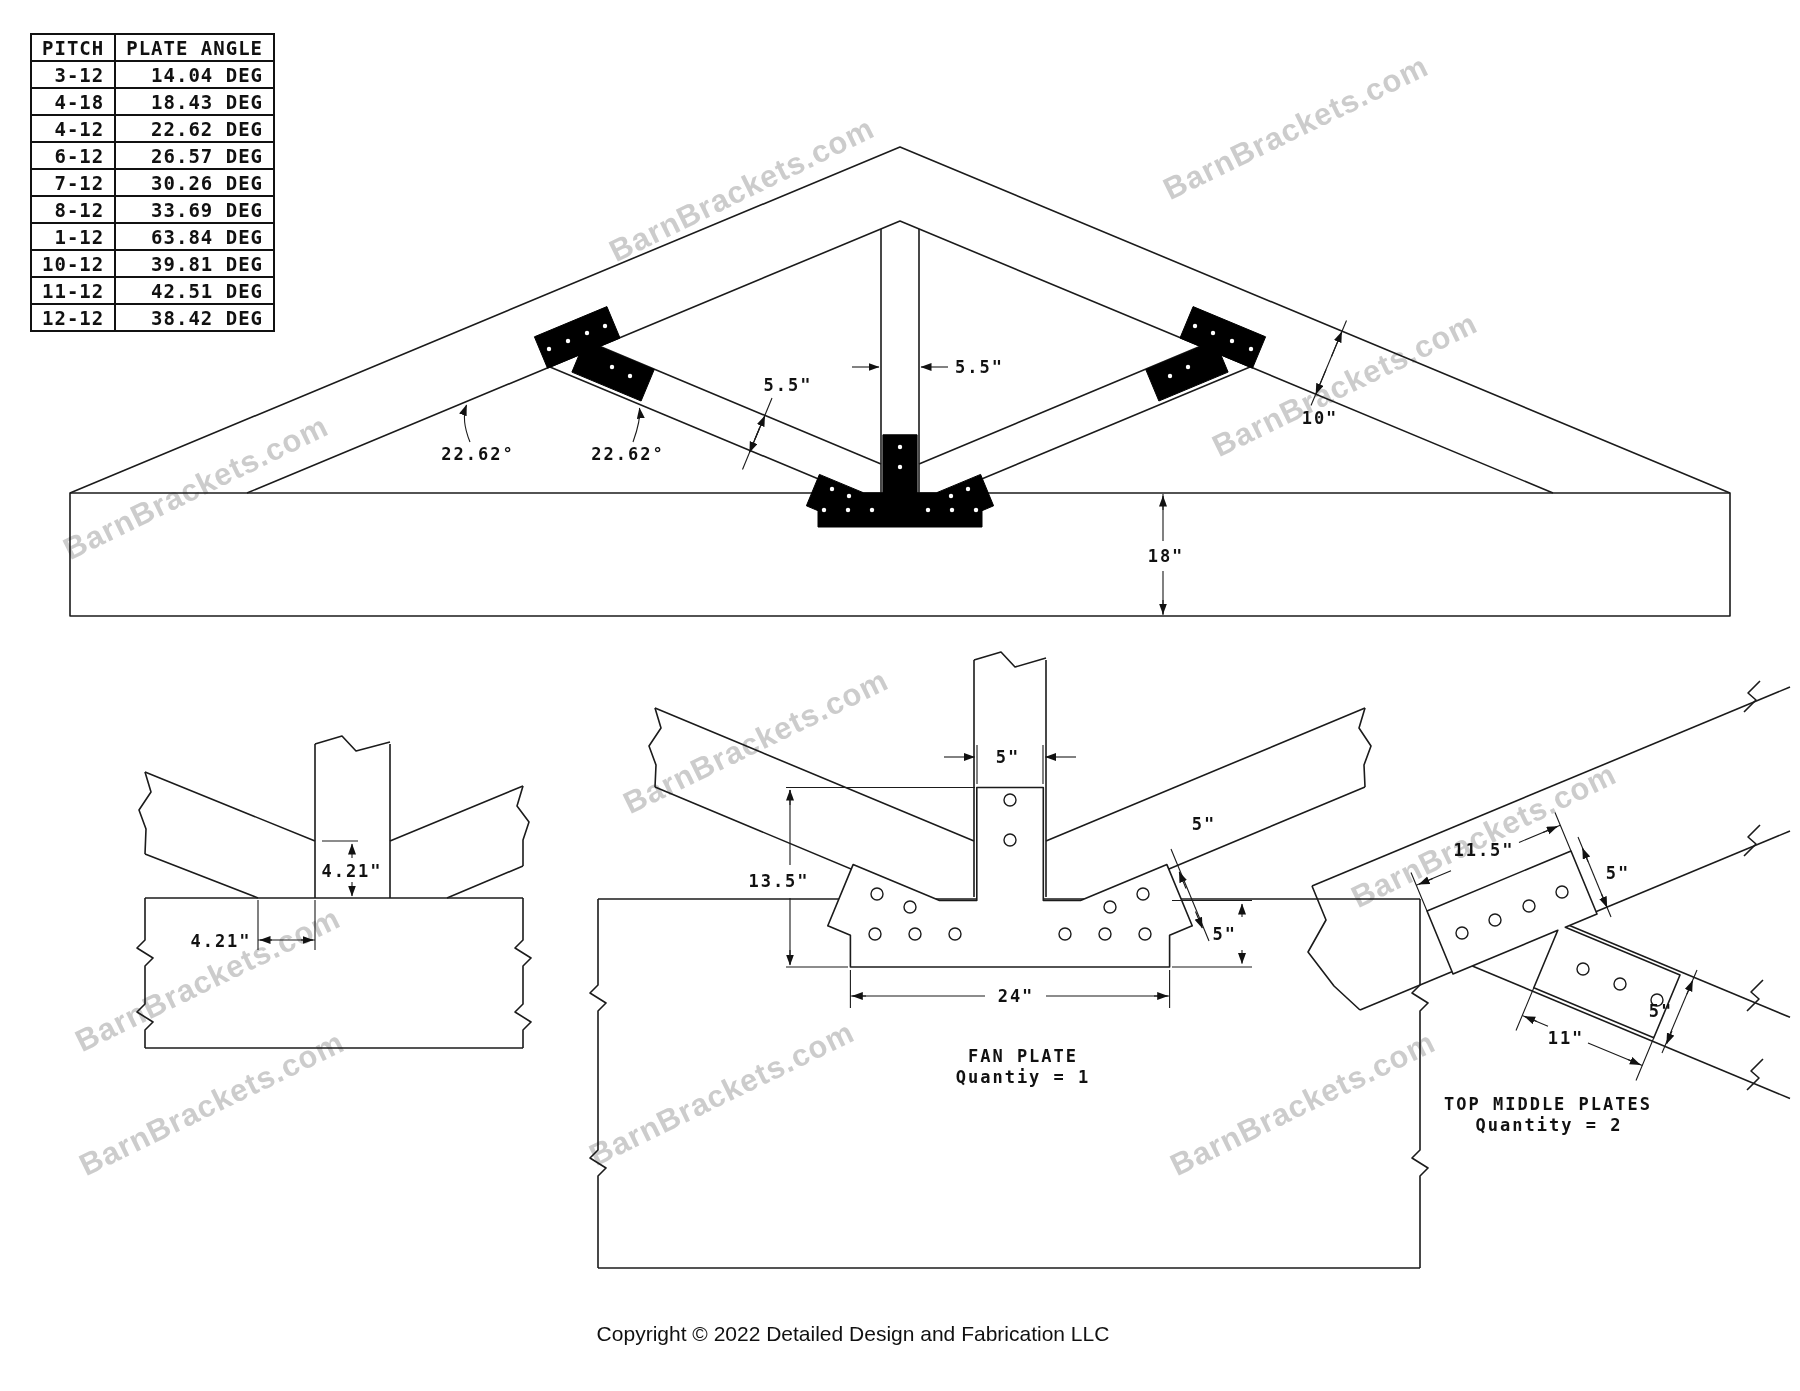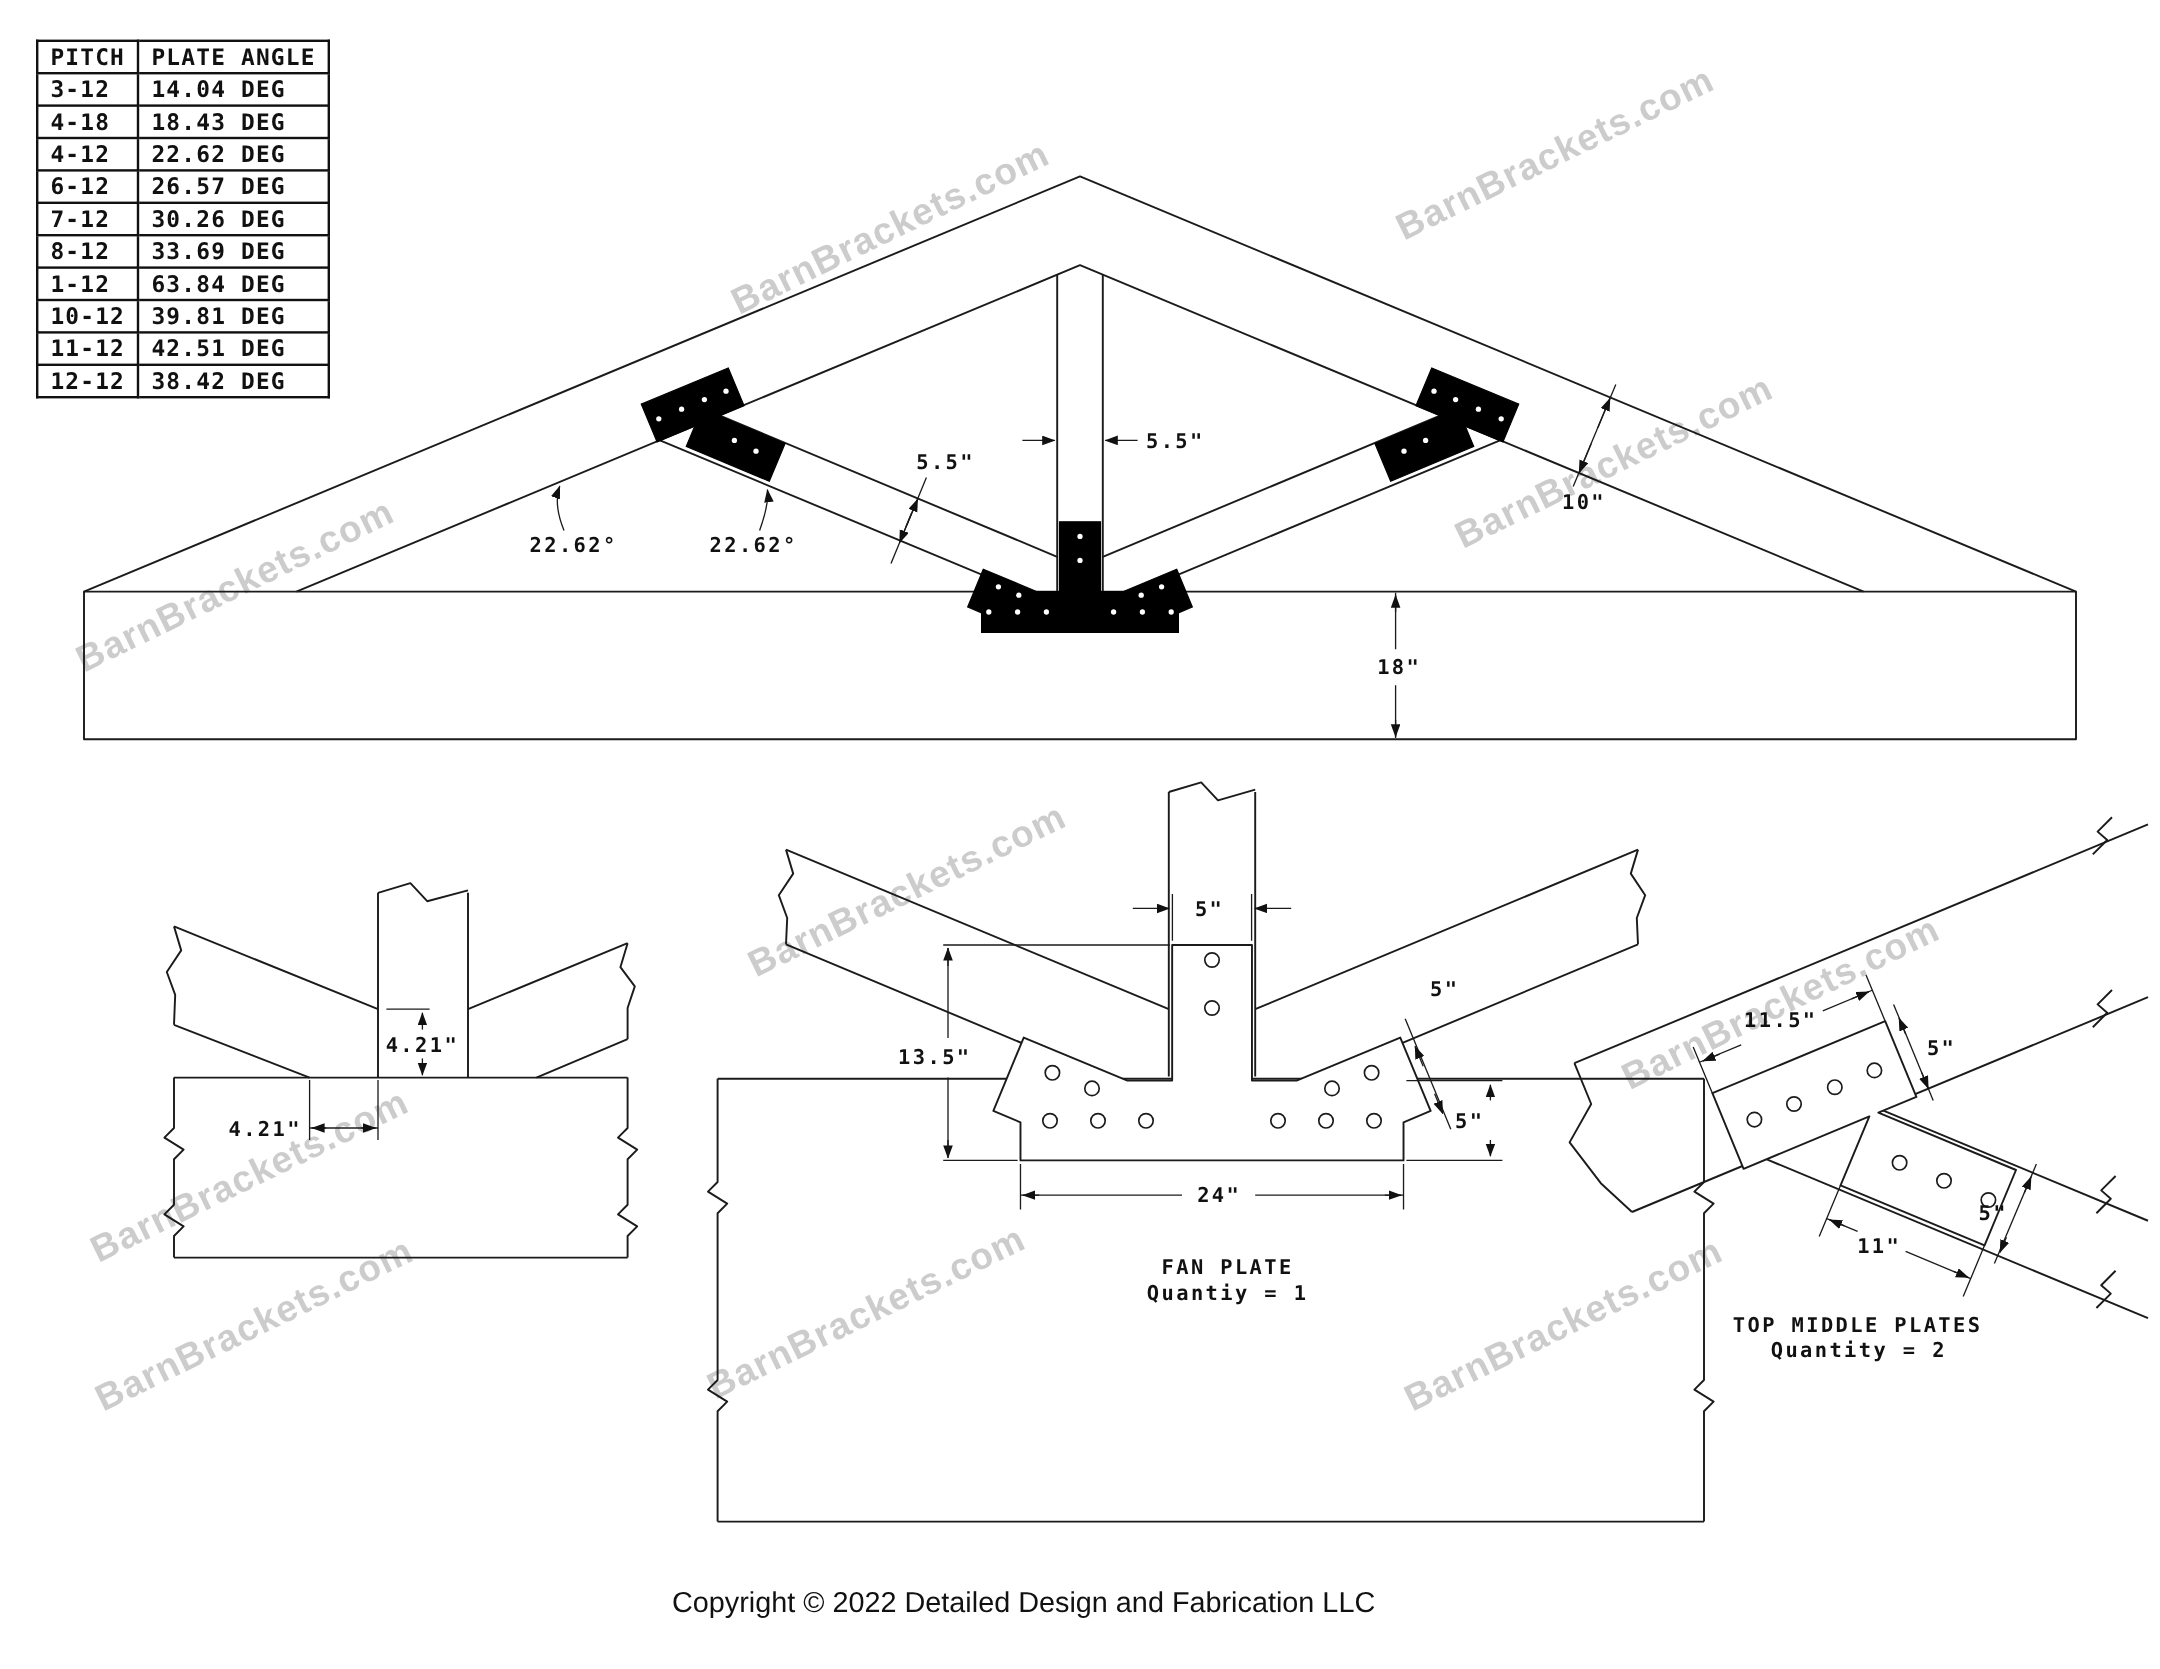--- a/index.html
+++ b/index.html
@@ -6,26 +6,26 @@
   body{width:1800px;height:1391px;position:relative;overflow:hidden;
        font-family:"DejaVu Sans Mono",monospace;}
   .wm{position:absolute;white-space:nowrap;font-family:"Liberation Sans",sans-serif;
       font-weight:bold;font-size:31px;color:#c4c4c4;opacity:.85;letter-spacing:1px;
       transform:translate(-50%,-50%) rotate(-26deg);z-index:0;}
   svg.sheet{position:absolute;left:0;top:0;z-index:2;}
   .pitch-table{position:absolute;left:30px;top:33px;z-index:3;border-collapse:collapse;
       background:#ffffff;font-family:"DejaVu Sans Mono",monospace;font-weight:bold;
       font-size:19px;color:#111;}
   .pitch-table th,.pitch-table td{border:2px solid #111;padding:0 10px;height:25px;
-      text-align:left;letter-spacing:1px;white-space:nowrap;}
+      text-align:right;letter-spacing:1px;white-space:nowrap;}
   .pitch-table th{font-size:19px;}
   .dim{font:bold 17px "DejaVu Sans Mono",monospace;fill:#111;letter-spacing:2px;}
   .lbl{font:bold 17px "DejaVu Sans Mono",monospace;fill:#111;letter-spacing:2px;}
   .copyright{position:absolute;left:853px;top:1322px;transform:translateX(-50%);
-      z-index:3;font-family:"Liberation Sans",sans-serif;font-size:24px;color:#111;
+      z-index:3;font-family:"Liberation Sans",sans-serif;font-size:21px;color:#111;
       white-space:nowrap;}
   .wood{stroke:#1b1b1b;stroke-width:1.6;fill:none;stroke-linejoin:round;}
   .thin{stroke:#1b1b1b;stroke-width:1.1;fill:none;}
   .plate-black{fill:#000;stroke:#000;stroke-width:1;}
   .plate-white{fill:#fff;stroke:#1b1b1b;stroke-width:1.6;stroke-linejoin:round;}
   .hole{fill:#fff;stroke:#1b1b1b;stroke-width:1.4;}
   .dot{fill:#fff;stroke:none;}
 </style>
 </head>
 <body>

